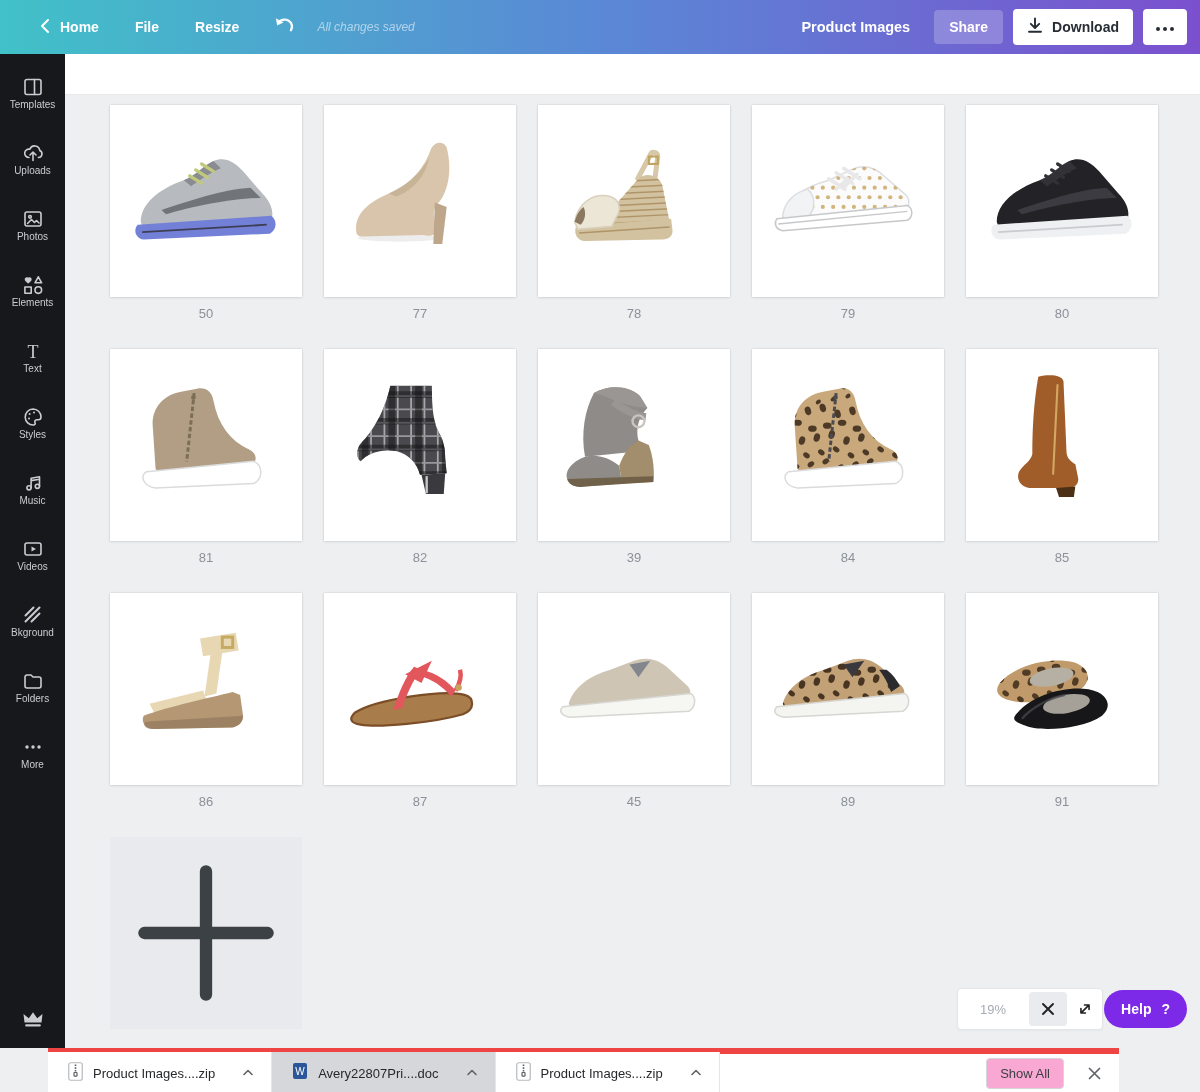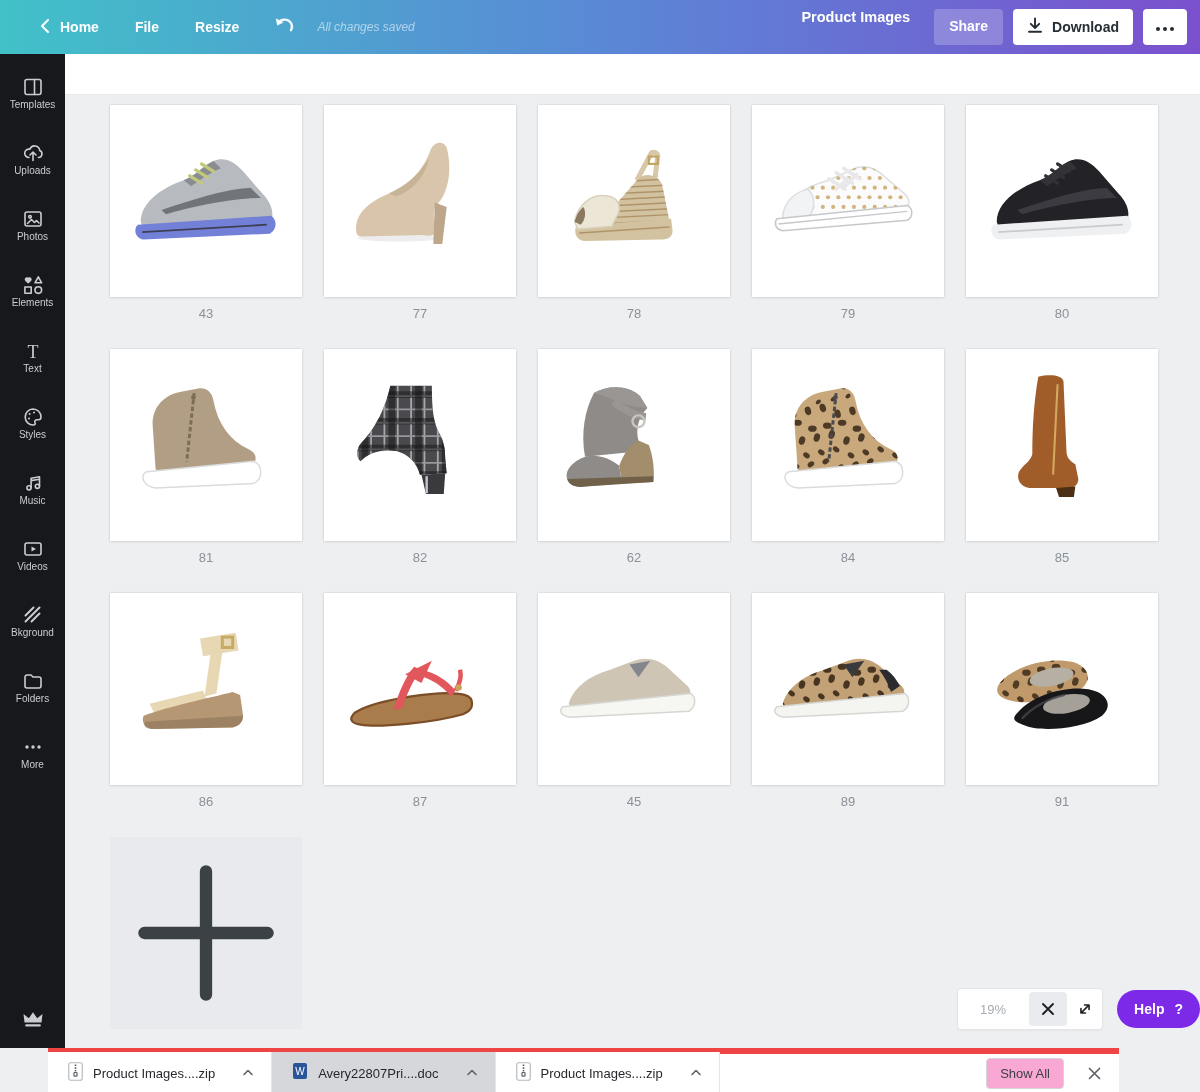--- a/index.html
+++ b/index.html
@@ -14,21 +14,21 @@
     position:absolute; top:0; left:0; width:1200px; height:54px;
     display:flex; align-items:center; color:#fff; z-index:30;
   }
   .tb-left { display:flex; align-items:center; padding-left:20px; }
   .tb-btn {
     display:flex; align-items:center; gap:9px; height:54px; padding:8px 18px;
     font-size:14px; font-weight:700; color:#fff; cursor:pointer; white-space:nowrap;
   }
   .tb-icon-btn { padding:0 16px; height:54px; display:flex; align-items:center; cursor:pointer; }
   .tb-status { font-style:italic; font-size:12px; color:rgba(255,255,255,.55); margin-left:4px; }
-  .tb-right { margin-left:auto; display:flex; gap:10px; padding-right:13px; }
+  .tb-right { margin-left:auto; display:flex; align-items:center; gap:10px; padding-right:13px; }
   .tb-title { font-size:14.5px; font-weight:700; margin-right:14px; }
   .share-btn {
     background:rgba(255,255,255,.22); border-radius:4px; padding:9px 15px;
     font-size:14px; font-weight:700; cursor:pointer;
   }
   .download-btn {
     background:#fff; color:#272d35; border-radius:4px; padding:8px 14px;
     font-size:14px; font-weight:700; display:flex; align-items:center; gap:9px; cursor:pointer;
   }
   .more-btn {
@@ -73,21 +73,21 @@
     background:#fff; border:1px solid #e3e5e8; border-radius:4px;
     display:flex; align-items:center; box-shadow:0 1px 2px rgba(0,0,0,.04); z-index:25;
   }
   .zoom-pct { width:70px; text-align:center; font-size:13px; color:#a6abb1; }
   .zoom-x {
     width:38px; height:34px; background:#e9ebee; border-radius:4px; margin:0 1px;
     display:flex; align-items:center; justify-content:center; cursor:pointer;
   }
   .zoom-expand { flex:1; display:flex; align-items:center; justify-content:center; cursor:pointer; }
   .help-btn {
-    position:absolute; right:0; bottom:20px; height:38px; padding:0 17px;
+    position:absolute; right:13px; bottom:20px; height:38px; padding:0 17px;
     border-radius:19px; background:#7d2ae8; color:#fff; font-size:14px; font-weight:700;
     display:flex; align-items:center; gap:10px; cursor:pointer; z-index:25;
   }
   
   .dlbar {
     position:absolute; left:0; bottom:0; width:1071px; height:44px; background:#fff;
     border-top:6px solid #ef4444; display:flex; align-items:center; z-index:40;margin-left:48px;
   }
   .dl-item {
     height:43px; display:flex; align-items:center; gap:10px;
@@ -285,21 +285,21 @@
       <path d="M45 46 C53 43 58 36 65 33 L70 38 C63 41 56 46 50 50 Z" fill="#65686e" opacity=".55"></path>
       <g stroke="#c3c97b" stroke-width="2.2" stroke-linecap="round">
               <line x1="49" y1="43" x2="57" y2="48"></line>
               <line x1="53" y1="39" x2="61" y2="44"></line>
               <line x1="57" y1="35" x2="65" y2="40"></line>
             </g>
       <path d="M14 76 L104 70 C108 73 108 79 103 82 L18 86 C12 85 11 79 14 76 Z" fill="#7380d8"></path>
       <line x1="17" y1="81" x2="101" y2="76" stroke="#3d3f55" stroke-width="1.2"></line>
           </svg>
         </div>
-        <div class="num">43</div>
+        <div class="num">50</div>
       </div>
       <div class="cell">
         <div class="card" title="nude patent platform pump heel">
           <svg viewBox="0 0 120 120">
             <ellipse cx="46" cy="85" rx="28" ry="2.4" fill="#000" opacity=".07"></ellipse>
       <path d="M17 80 C16 69 25 61 39 55 C55 48 63 37 67 26 C69 20 76 19 78 24 C82 40 79 55 71 63 C69 66 69 70 70 74 L71 80 C71 83 67 84 62 83 L21 84 C18 84 17 82 17 80 Z" fill="#d8c5ab"></path>
       <path d="M39 55 C50 50 60 42 66 31 C64 43 55 53 44 57 Z" fill="#bda689" opacity=".6"></path>
       <path d="M70 61 L78 64 L75 89 L69 89 Z" fill="#bda689"></path>
           </svg>
         </div>
@@ -495,21 +495,21 @@
           <svg viewBox="0 0 120 120">
             <path d="M33 25 C43 19 57 20 64 27 L69 35 C63 41 61 49 63 57 L65 64 L27 68 C24 52 27 36 33 25 Z" fill="#8f8b88"></path>
       <path d="M33 25 C43 19 57 20 64 27 L69 35 C60 35 48 31 40 27 Z" fill="#9a9693"></path>
       <path d="M46 31 C54 37 60 40 68 41" fill="none" stroke="#9a9693" stroke-width="5"></path>
       <path d="M27 68 C19 71 13 77 15 83 C16 87 21 89 27 88 L52 86 L50 74 C43 68 34 66 27 68 Z" fill="#8f8b88"></path>
       <path d="M63 57 L70 60 C73 68 74 78 73 85 L52 86 L50 74 C53 66 57 60 63 57 Z" fill="#a28e6d"></path>
       <path d="M15 83 L73 81 L73 85 L27 88 C21 89 16 87 15 83 Z" fill="#6d5c44" opacity=".9"></path>
       <circle cx="63" cy="44" r="4" fill="none" stroke="#c9c5bf" stroke-width="1.6"></circle>
           </svg>
         </div>
-        <div class="num">62</div>
+        <div class="num">39</div>
       </div>
       <div class="cell">
         <div class="card" title="leopard print wedge sneaker with zipper">
           <svg viewBox="0 0 120 120">
             <defs>
               <clipPath id="wsk84">
                 <path d="M26 76 L24 46 C24 34 32 26 44 24 L54 22 C60 21 64 24 65 30 C68 46 76 57 89 63 C94 65 95 71 91 73 L28 79 Z"></path>
               </clipPath>
             </defs>
       <path d="M26 76 L24 46 C24 34 32 26 44 24 L54 22 C60 21 64 24 65 30 C68 46 76 57 89 63 C94 65 95 71 91 73 L28 79 Z" fill="#c9a97c"></path>

